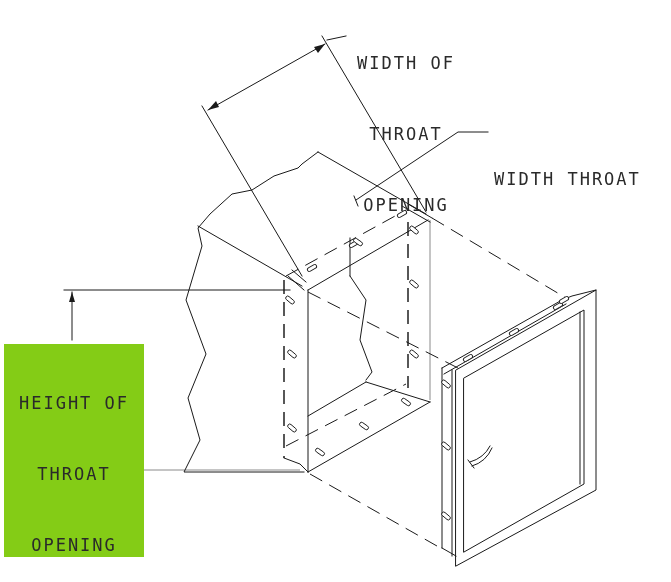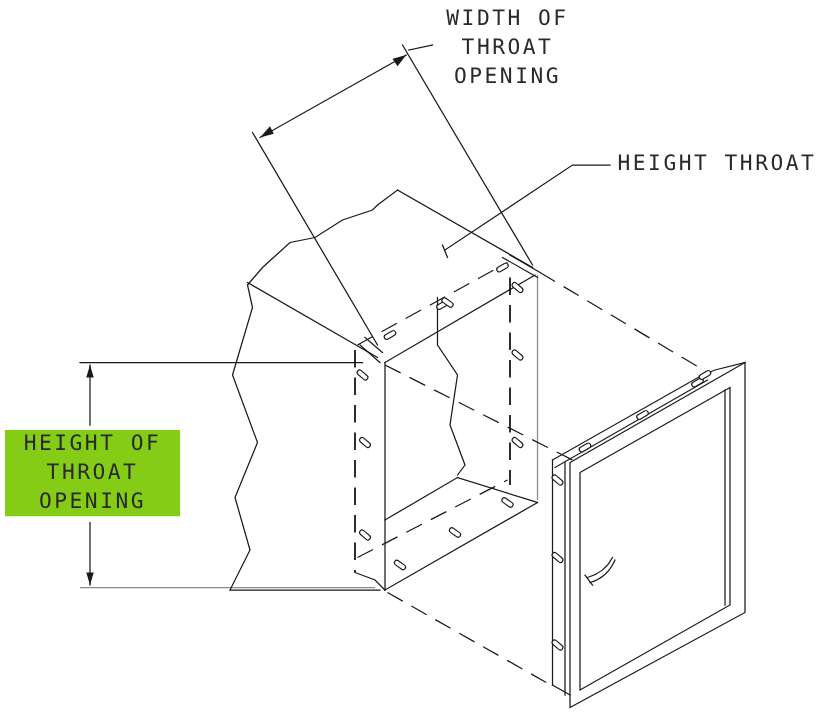--- a/index.html
+++ b/index.html
@@ -14,21 +14,21 @@
       position: absolute;
       font-family: "DejaVu Sans Mono", "Liberation Mono", monospace;
       font-size: 17px;
       color: #2a2a2a;
       letter-spacing: 2px;
       line-height: 23px;
       text-align: center;
       white-space: nowrap;
       font-weight: 300;
     }
-    .label span { display: block; }
+    .label span { display: block; margin-top: 48px; }
   </style>
 </head>
 <body>
 
 <div class="canvas">
 
   <svg width="671" height="582" viewBox="0 0 671 582">
 
     <g>
 
@@ -144,21 +144,21 @@
     </g>
   </svg>
 
   <div class="label" style="left:346px; top:4px; width:120px;">
     <span>WIDTH OF</span>
     <span>THROAT</span>
     <span>OPENING</span>
   </div>
 
   <div class="label" style="left:494px; top:120px; text-align:left;">
-    <span>HEIGHT THROAT</span>
+    <span>WIDTH THROAT</span>
   </div>
 
   <div class="label" style="left:4px; top:344px; width:140px; background:#84cc16;">
     <span>HEIGHT OF</span>
     <span>THROAT</span>
     <span>OPENING</span>
   </div>
 
 </div>
 

